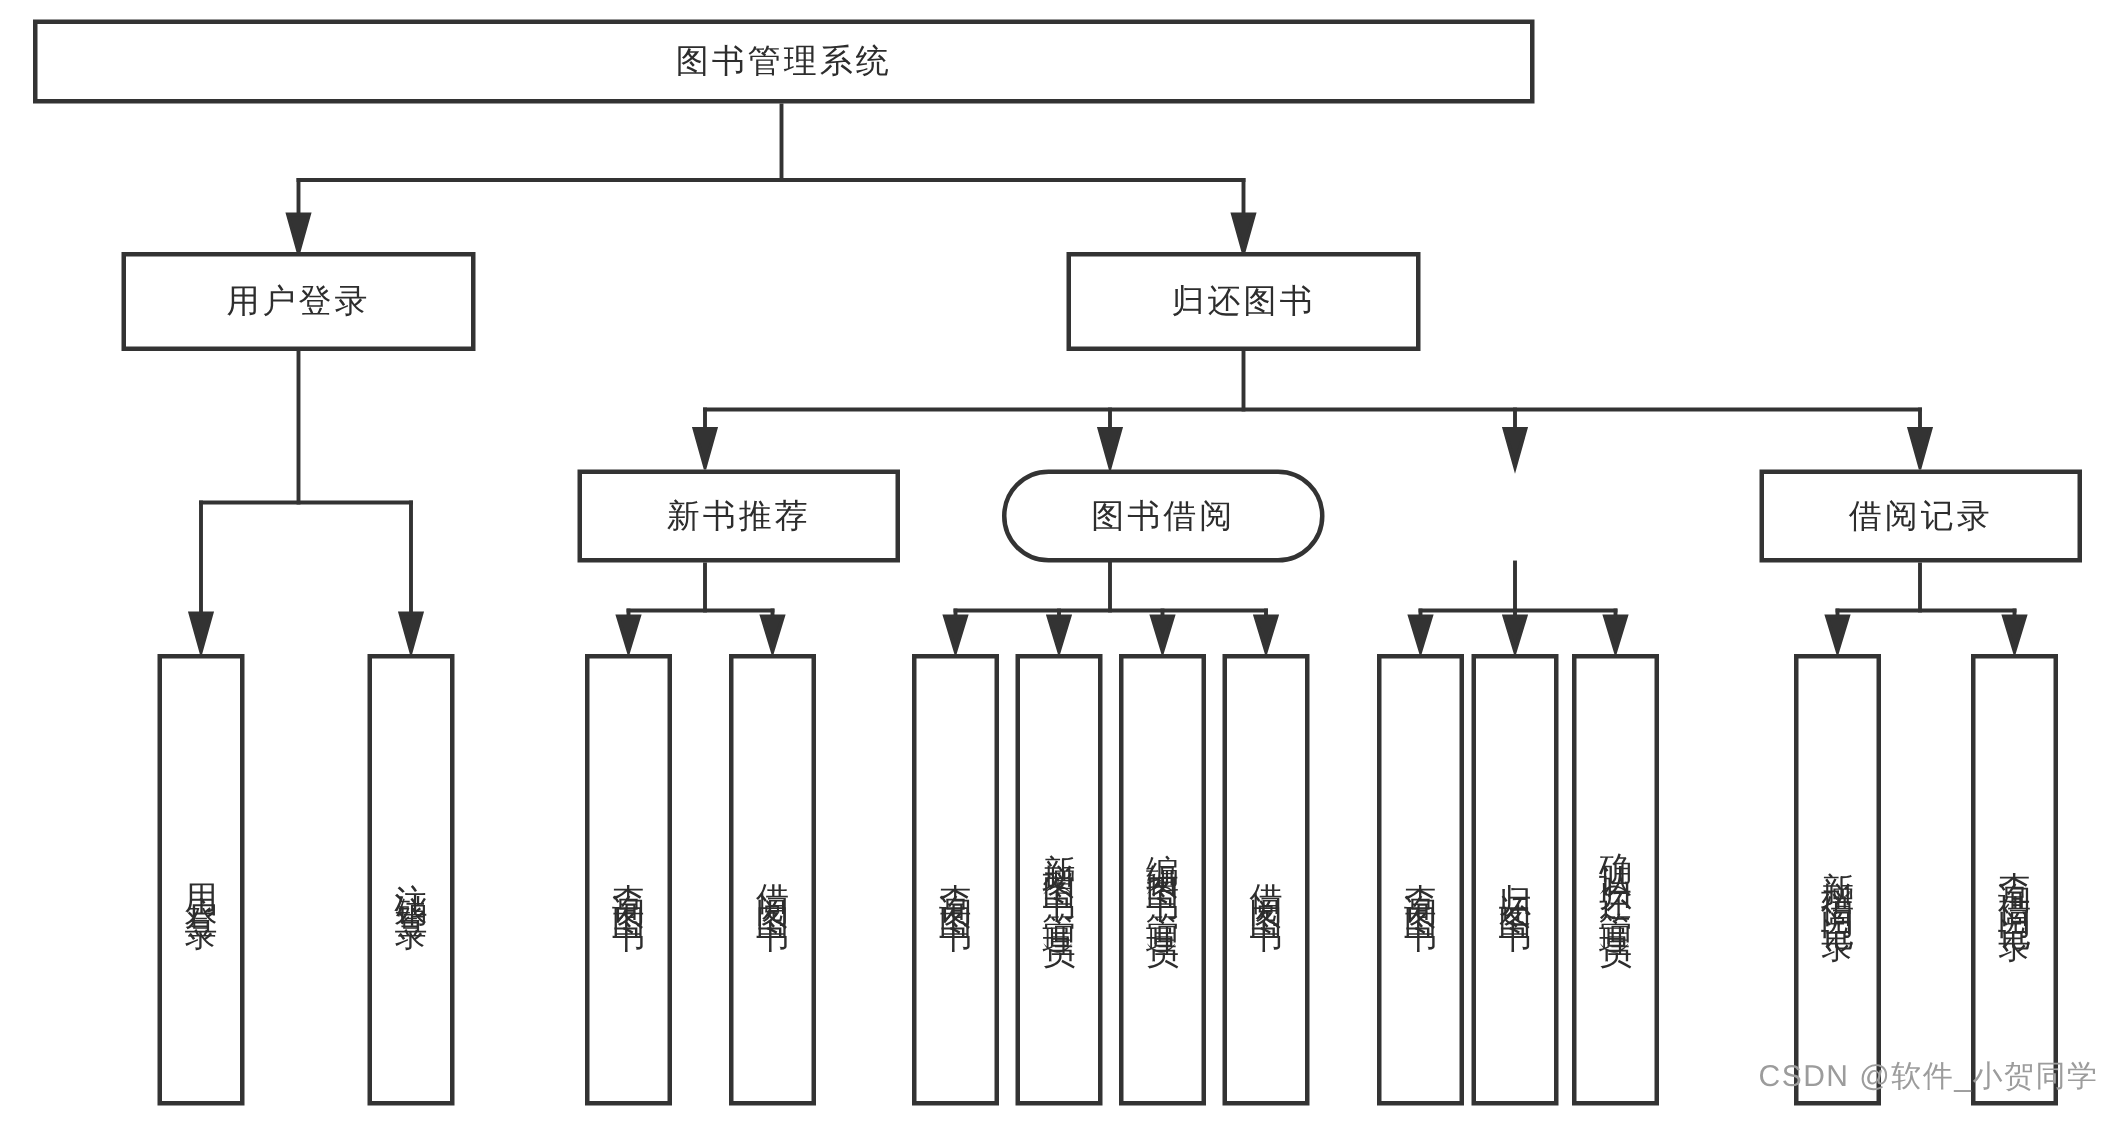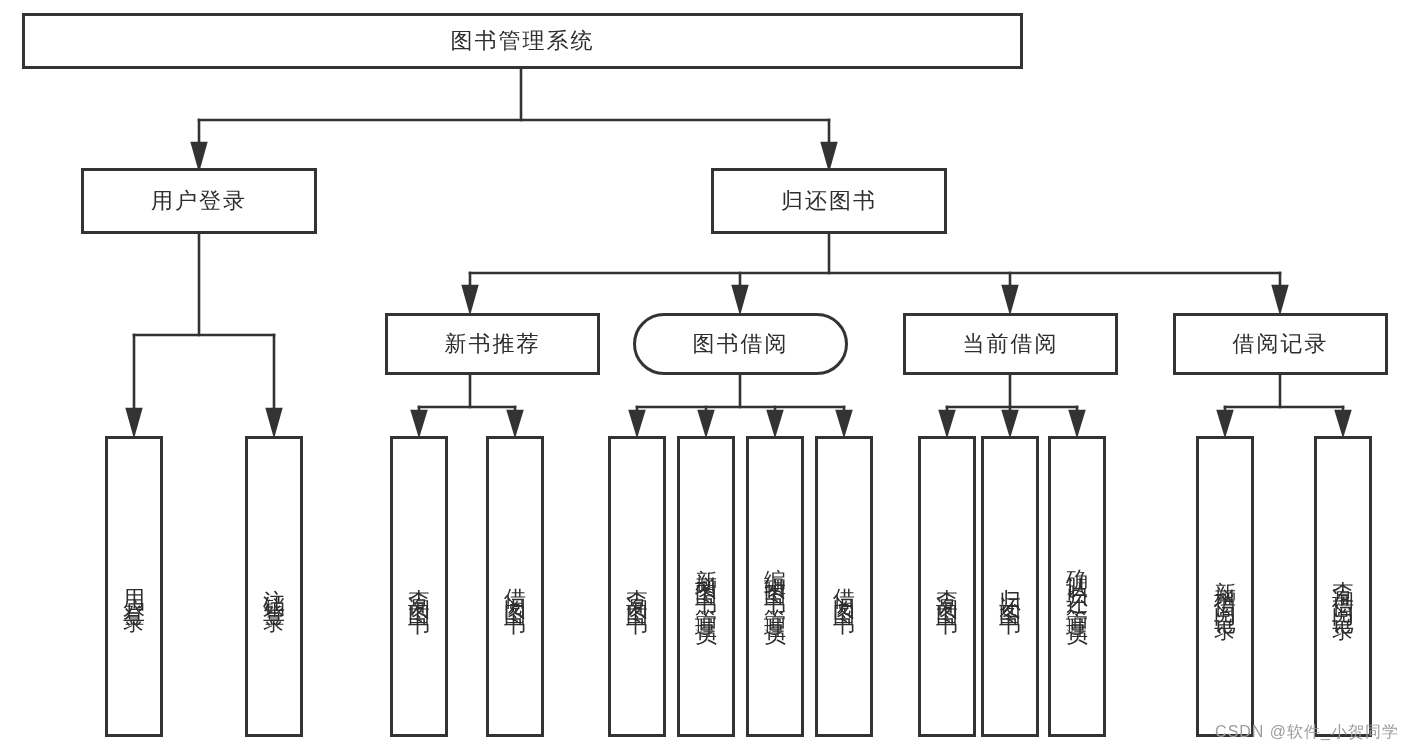--- a/index.html
+++ b/index.html
@@ -41,42 +41,42 @@
     letter-spacing: 8px;
     color: #2d2d2d;
     line-height: 1;
   }
   
   .n-root { left: 22px;  top: 13px;  width: 1001px; height: 56px; }
   .n-l2a  { left: 81px;  top: 168px; width: 236px;  height: 66px; }
   .n-l2b  { left: 711px; top: 168px; width: 236px;  height: 66px; }
   .n-l3   { top: 313px; width: 215px; height: 62px; }
   .n-l3a  { left: 385px; }
-  .n-l3b  { left: 633px; border-radius: 31px; }
+  .n-l3b  { left: 668px; border-radius: 31px; }
   .n-l3c  { left: 903px; }
   .n-l3d  { left: 1173px; }
   .leaf   { top: 436px; width: 58px; height: 301px; }
   .lf1  { left: 105px; }
   .lf2  { left: 245px; }
   .lf3  { left: 390px; }
   .lf4  { left: 486px; }
   .lf5  { left: 608px; }
   .lf6  { left: 677px; }
   .lf7  { left: 746px; }
   .lf8  { left: 815px; }
   .lf9  { left: 918px; }
   .lf10 { left: 981px; }
   .lf11 { left: 1048px; }
   .lf12 { left: 1196px; }
   .lf13 { left: 1314px; }
   #watermark {
     position: absolute;
     right: 6px;
-    bottom: 4px;
-    font-size: 16px;
+    bottom: 16px;
+    font-size: 20px;
     color: #9c9c9c;
     letter-spacing: 1px;
     z-index: 5;
     white-space: nowrap;
   }
 </style>
 </head>
 <body>
 
 <div id="canvas">
@@ -167,23 +167,20 @@
   <div class="node n-l2b">
     <span class="hlabel">归还图书</span>
   </div>
 
   <div class="node n-l3 n-l3a">
     <span class="hlabel">新书推荐</span>
   </div>
   <div class="node n-l3 n-l3b">
     <span class="hlabel">图书借阅</span>
   </div>
-  <div class="node n-l3 n-l3c">
-    <span class="hlabel">当前借阅</span>
-  </div>
   <div class="node n-l3 n-l3d">
     <span class="hlabel">借阅记录</span>
   </div>
 
   <div class="node leaf lf1">
     <span class="vlabel">用户登录</span>
   </div>
   <div class="node leaf lf2">
     <span class="vlabel">注销登录</span>
   </div>

